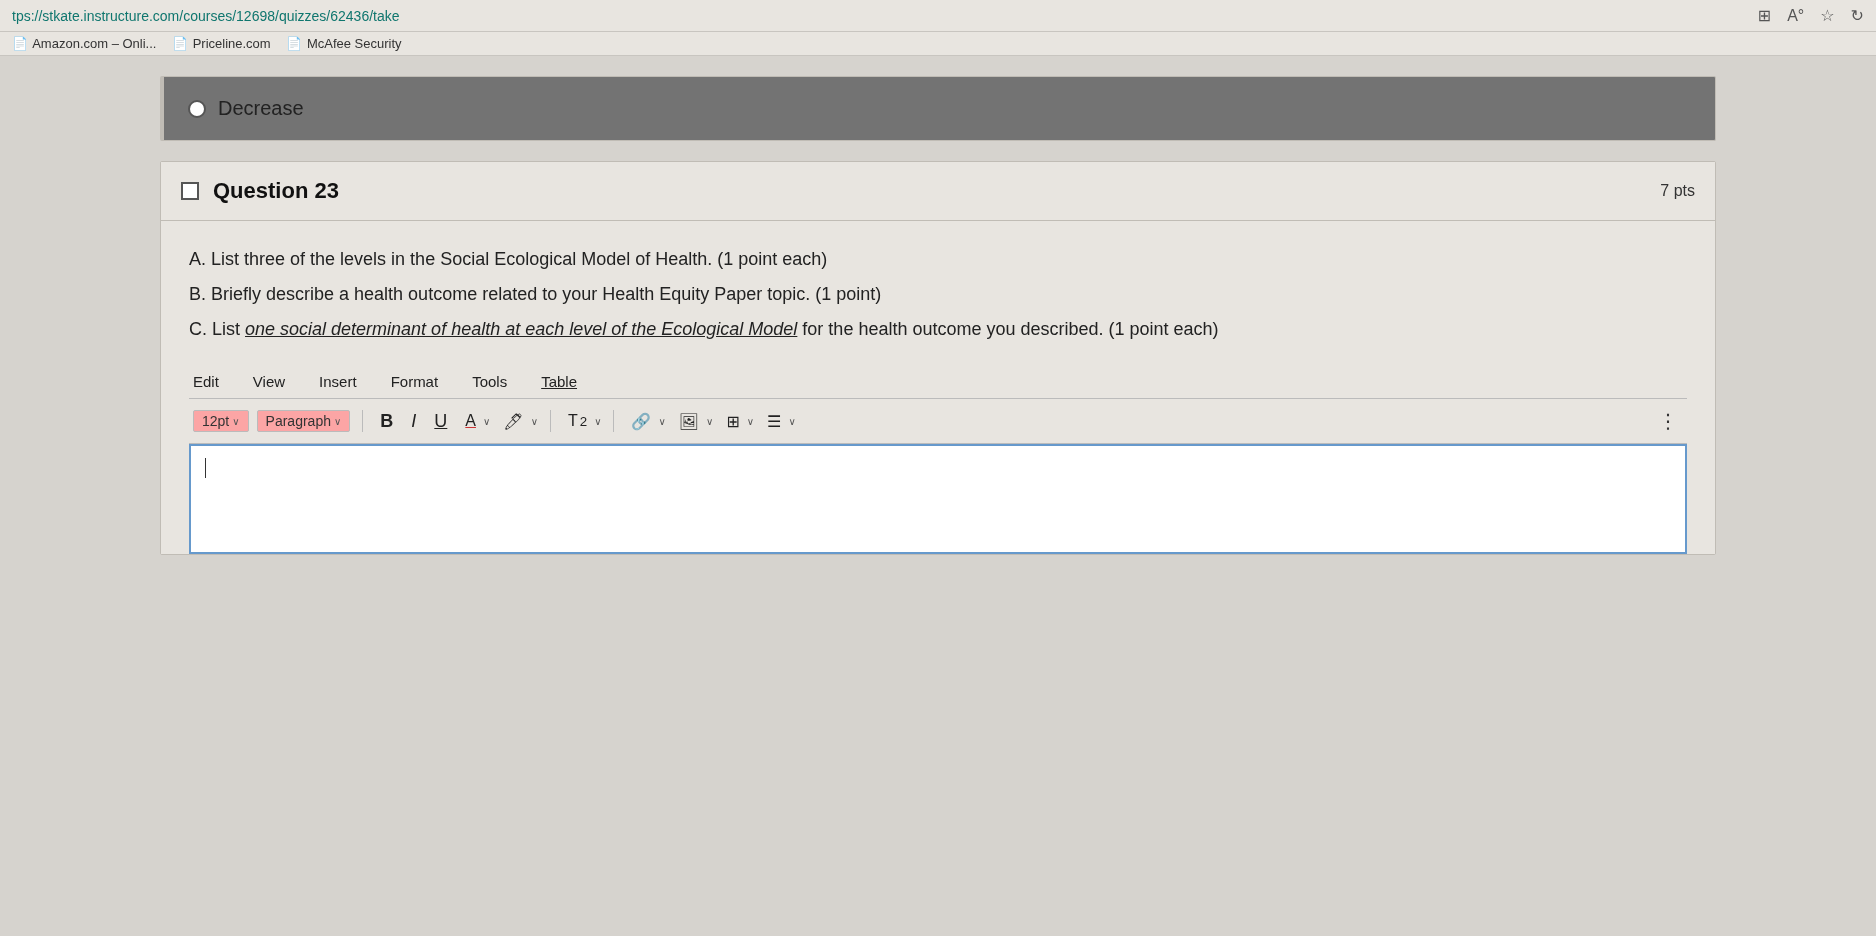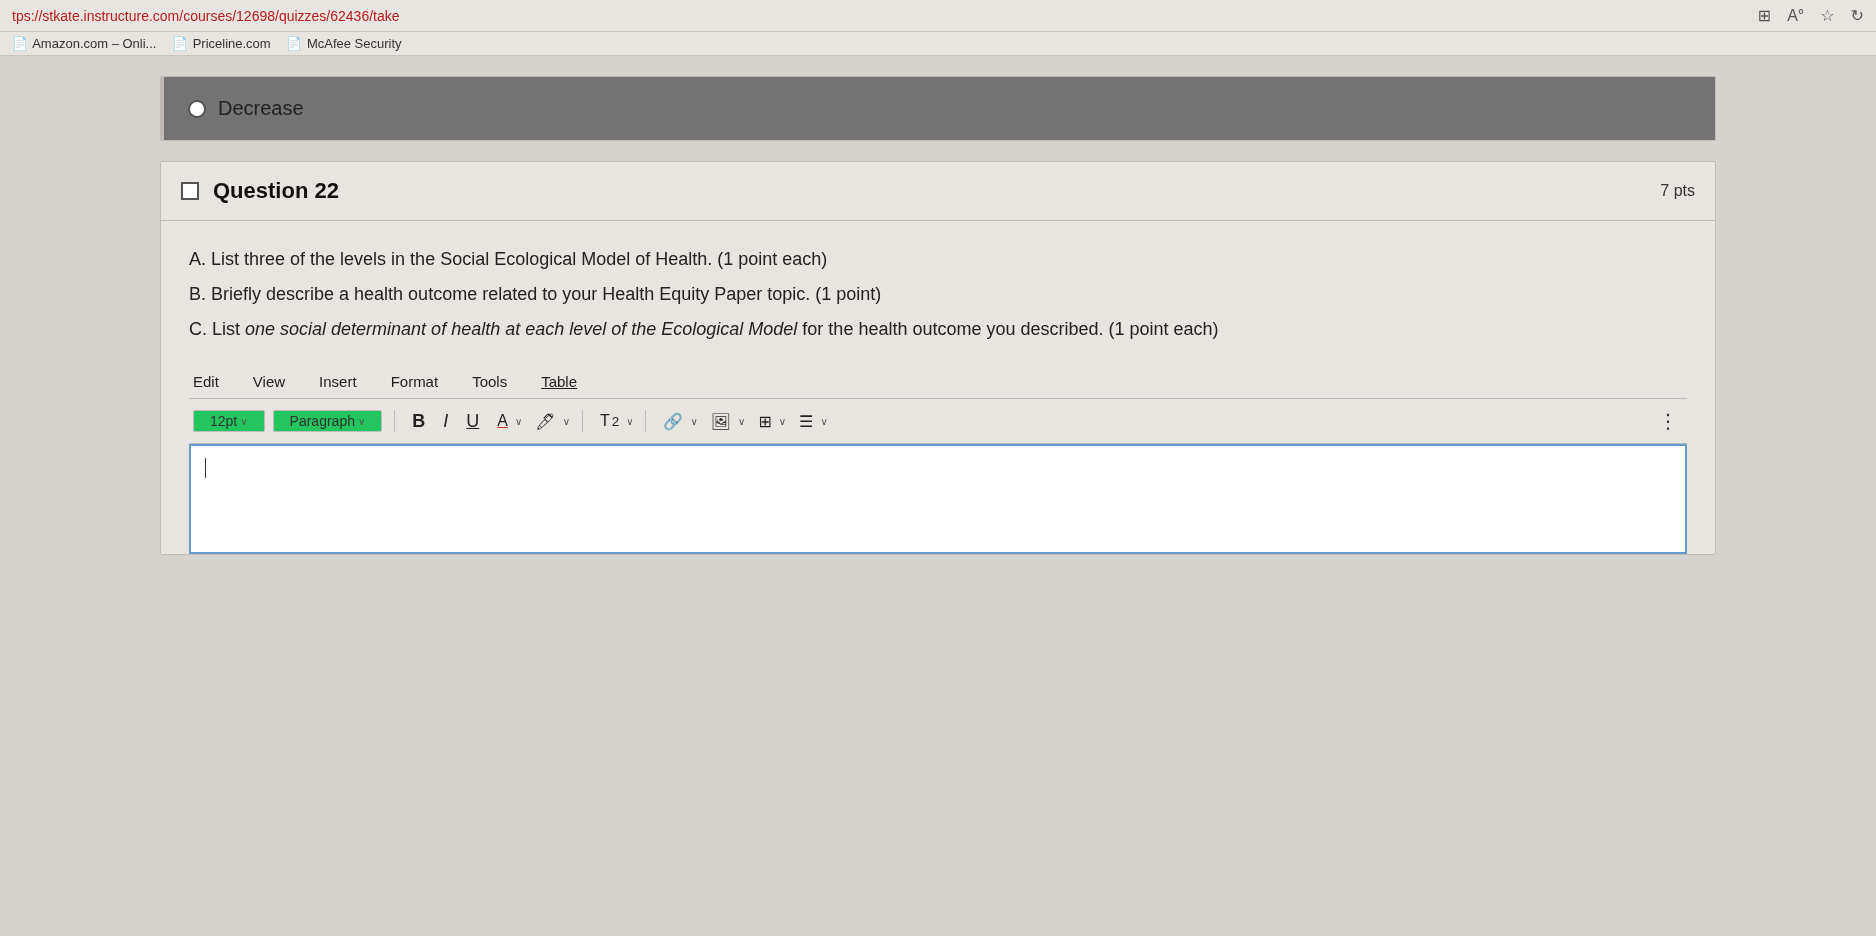--- a/index.html
+++ b/index.html
@@ -12,21 +12,21 @@
     
     .browser-bar {
       background: #e8e5e0;
       padding: 6px 12px;
       display: flex;
       align-items: center;
       justify-content: space-between;
       border-bottom: 1px solid #c8c5c0;
     }
     .browser-url {
-      color: #b91c1c;
+      color: #0f766e;
       font-size: 14px;
     }
     .browser-icons {
       display: flex;
       gap: 16px;
       align-items: center;
       color: #555;
       font-size: 16px;
     }
     .bookmarks-bar {
@@ -116,20 +116,21 @@
       background: #e8e5e0;
     }
     .question-text p {
       font-size: 18px;
       color: #222;
       line-height: 1.6;
       margin-bottom: 6px;
     }
     .question-text p em {
       font-style: italic;
+      text-decoration: underline;
     }
     
     .editor-area {
       margin: 20px 0 0 0;
       background: #e8e5e0;
       padding: 0 0 0 0;
     }
     .editor-menubar {
       display: flex;
       gap: 34px;
@@ -152,23 +153,23 @@
       border-bottom: 1px solid #bbb;
       flex-wrap: wrap;
     }
     .toolbar-dropdown {
       display: flex;
       align-items: center;
       gap: 3px;
       font-size: 14px;
       color: #333;
       cursor: pointer;
-      padding: 2px 16px;
+      padding: 2px 8px;
       border: 1px solid #bbb;
-      background: #22c55e;
+      background: #fca5a5;
       border-radius: 2px;
     }
     .toolbar-separator {
       width: 1px;
       height: 22px;
       background: #bbb;
       margin: 0 4px;
     }
     .toolbar-btn {
       font-size: 16px;
@@ -256,21 +257,21 @@
   <div class="answer-option-row">
     <div class="radio-circle"></div>
     <span class="answer-text">Decrease</span>
   </div>
 
   <div class="question-container">
 
     <div class="question-header">
       <div class="question-header-left">
         <div class="question-checkbox"></div>
-        <span class="question-title">Question 22</span>
+        <span class="question-title">Question 23</span>
       </div>
       <span class="question-pts">7 pts</span>
     </div>
 
     <div class="question-body">
       <div class="question-text">
         <p>A. List three of the levels in the Social Ecological Model of Health. (1 point each)</p>
         <p>B. Briefly describe a health outcome related to your Health Equity Paper topic. (1 point)</p>
         <p>C. List <em>one social determinant of health at each level of the Ecological Model</em> for the health outcome you described. (1 point each)</p>
       </div>

